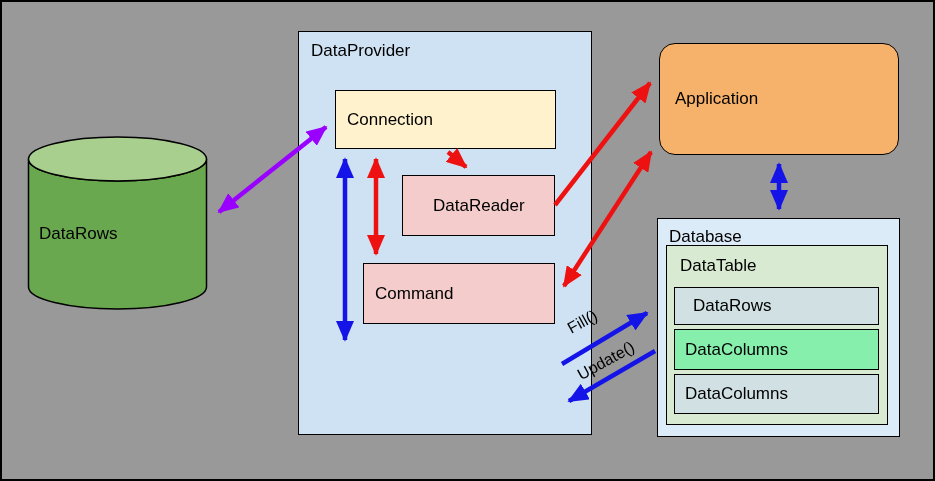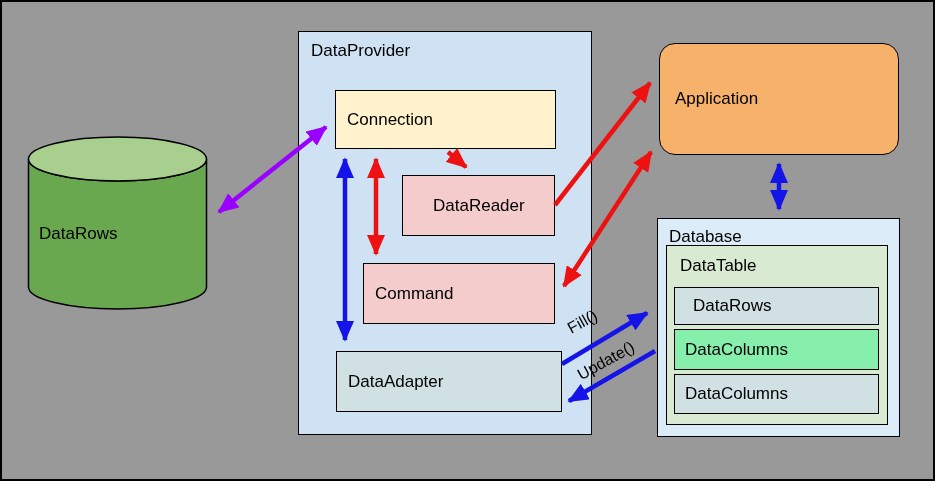--- a/index.html
+++ b/index.html
@@ -39,23 +39,20 @@
   </div>
 
   <div class="box" style="left:400px;top:173px;width:153px;height:61px;background:#f4cccc;">
     <div class="lbl center-lbl" style="left:9px;margin-left:21px;">DataReader</div>
   </div>
 
   <div class="box" style="left:361px;top:261px;width:192px;height:61px;background:#f4cccc;">
     <div class="lbl center-lbl">Command</div>
   </div>
 
-  <div class="box" style="left:334px;top:349px;width:226px;height:61px;background:#d0e0e3;">
-    <div class="lbl center-lbl">DataAdapter</div>
-  </div>
 
   <div class="box" style="left:657px;top:41px;width:240px;height:112px;background:#f6b26b;border-radius:16px;">
     <div class="lbl center-lbl" style="left:15px;text-align:right;">Application</div>
   </div>
 
   <div class="box" style="left:655px;top:216px;width:243px;height:219px;background:#dcebf8;">
     <div class="lbl top-lbl" style="left:11px;top:8px;">Database</div>
   </div>
 
   <div class="box" style="left:664px;top:243px;width:222px;height:180px;background:#d9ead3;">

